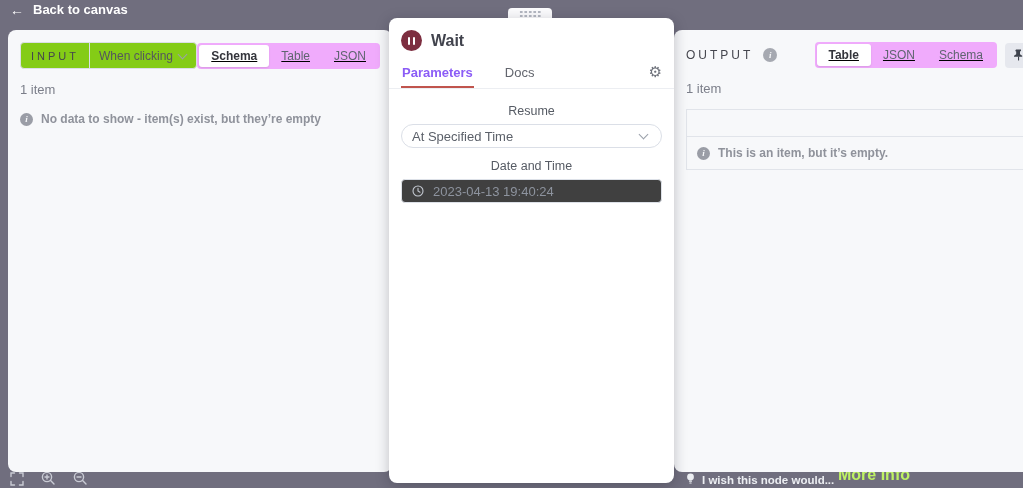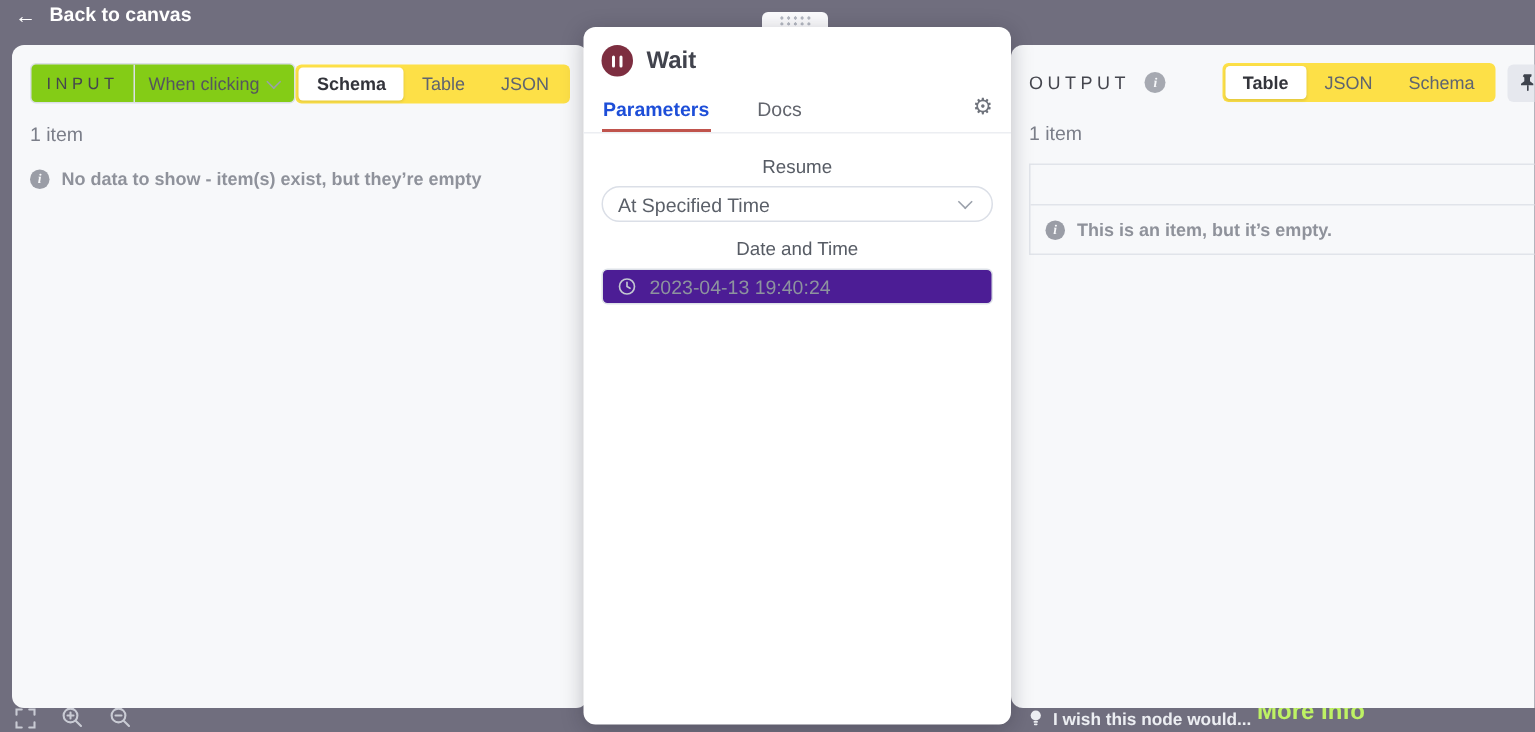--- a/index.html
+++ b/index.html
@@ -61,22 +61,22 @@
     max-width:160px; overflow:hidden;
   }
   .chevron {
     width:7px; height:7px; align-self:center;
     border-right:1.4px solid #9aa0aa; border-bottom:1.4px solid #9aa0aa;
     transform:rotate(45deg); margin:-3px 10px 0 4px; flex:none;
   }
 
   
   .tabs-pill {
-    display:flex; align-items:flex-start; background:#fde047;
-    border-radius:4px; padding:2px; flex:none;
+    display:flex; align-items:flex-start; background:#f0abfc;
+    border-radius:4px; padding:2px; flex:none;text-decoration:underline;
   }
   .tab {
     padding:4px 12px; font-size:12px; color:#5f6470;
     border-radius:3px; cursor:pointer; white-space:nowrap;
   }
   .tab.active {
     background:#ffffff; color:#33343b; font-weight:700;
     box-shadow:0 1px 2px rgba(0,0,0,.10);
   }
 
@@ -128,39 +128,39 @@
 
   .modal-tabs {
     display:flex; align-items:center; margin-top:9px; padding:0 12px;
     border-bottom:1px solid #eceef2;
   }
   .mtab {
     font-size:13px; padding:5px 1px 8px 1px; margin-right:30px;
     color:#62656d; cursor:pointer;
   }
   .mtab.active {
-    color:#1d4ed8; font-weight:600;
+    color:#8b5cf6; font-weight:600;
     box-shadow:inset 0 -2px 0 #c0544d;
   }
   .gear-btn {
     margin-left:auto; border:none; background:none; cursor:pointer;
     color:#6f737c; font-size:15px; line-height:1; padding:0 0 6px 0;
   }
 
   .modal-body { padding:4px 12px 0 12px;text-align:center; }
   .field { margin-top:11px; }
   .field-label { font-size:12.5px; color:#565b64; margin-bottom:6px; }
   .select-box {
     height:24px; background:#fff; border:1px solid #dbdfe7; border-radius:12px;
     display:flex; align-items:center; justify-content:space-between;
     padding:0 2px 0 10px; font-size:13px; color:#5b6069; cursor:pointer;
   }
   .select-box .chevron { margin:-3px 12px 0 4px; }
   .datetime-box {
-    height:24px; background:#4c1d95; border:1px solid #dde1e8; border-radius:4px;
+    height:24px; background:#404040; border:1px solid #dde1e8; border-radius:4px;
     display:flex; align-items:center; gap:9px; padding:0 10px;
     font-size:13px; color:#8d939e; cursor:text;
   }
 
   
   .footer-controls {
     position:absolute; left:10px; bottom:2px; z-index:1;
     display:flex; align-items:center; gap:17px;
   }
   .footer-controls svg { display:block; cursor:pointer; }

